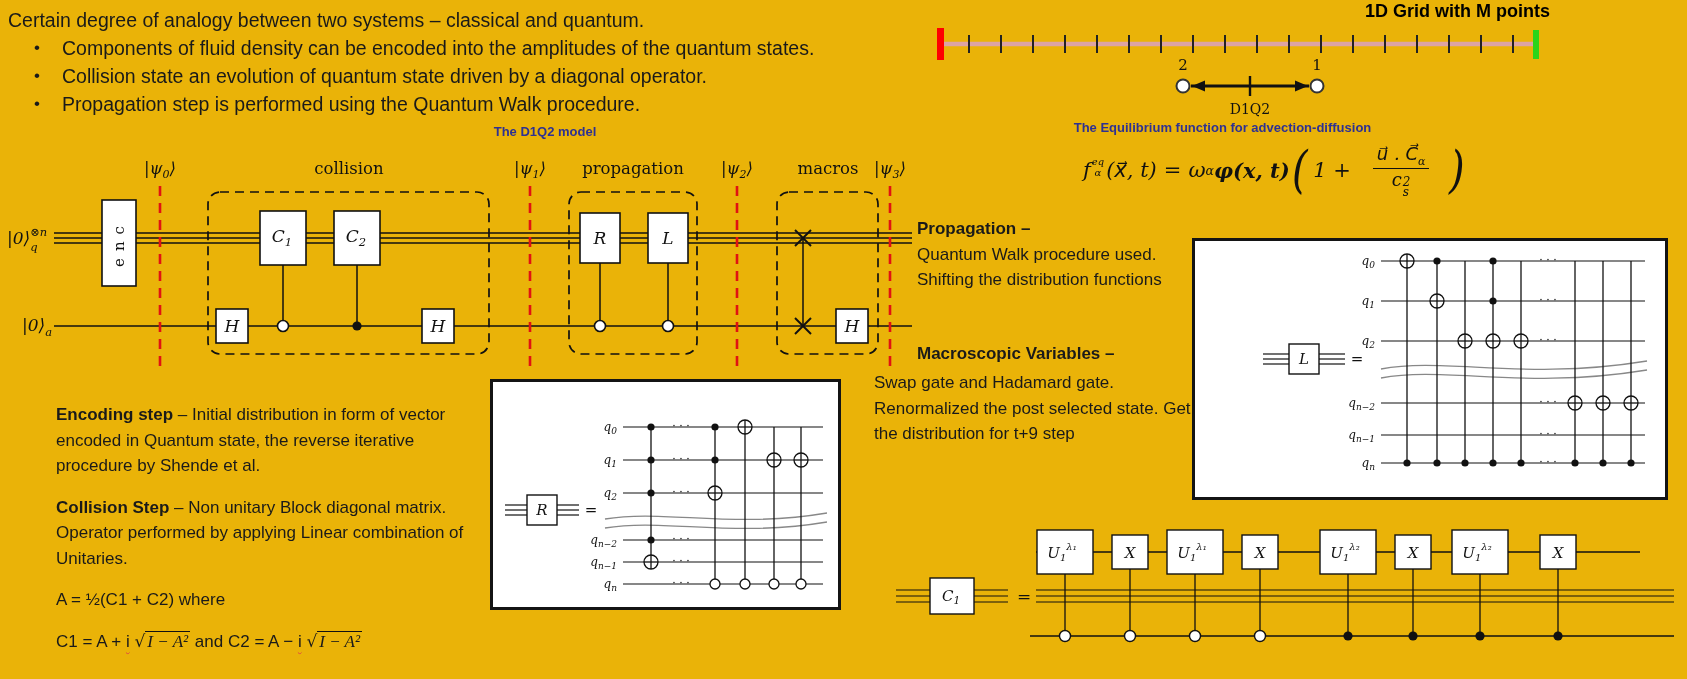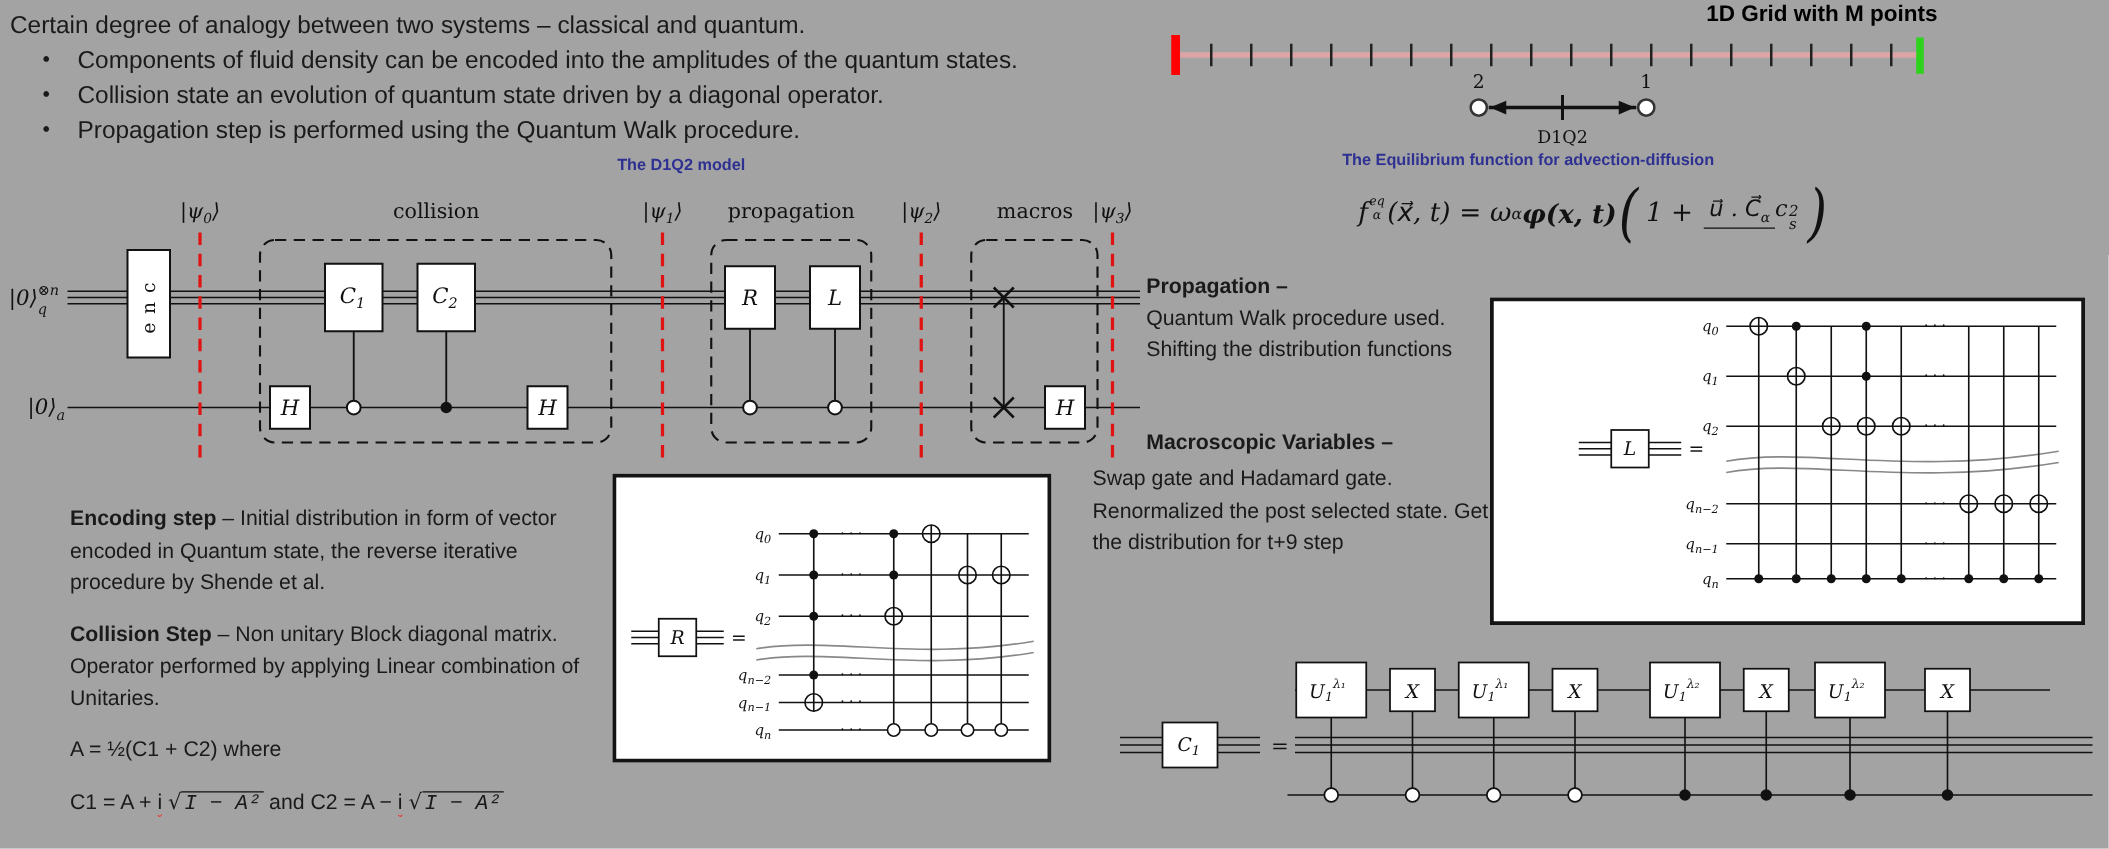--- a/index.html
+++ b/index.html
@@ -1,44 +1,44 @@
 <!DOCTYPE html>
 <html><head>
 <meta charset="utf-8">
 <style>
   html,body{margin:0;padding:0;background:#fff;}
-  .slide{position:relative;width:1687px;height:679px;background:#a3a3a3;overflow:hidden;
+  .slide{position:relative;width:1687px;height:679px;background:#eab308;overflow:hidden;
          font-family:"Liberation Sans",sans-serif;color:#1a1a1a;}
   .abs{position:absolute;}
   
   .intro{left:8px;top:6px;width:880px;font-size:19.5px;line-height:28px;}
   .intro ul{margin:0;padding:0;list-style:none;}
   .intro li{padding-left:54px;position:relative;}
   .intro li::before{content:"\2022";position:absolute;left:26px;font-size:17px;}
   
   .navy-title{font-weight:bold;color:#2e3192;font-size:13px;}
   .black-title{font-weight:bold;color:#000;font-size:18px;}
   
   .note{font-size:17px;line-height:25.5px;}
   .note b{font-weight:bold;}
   .enc-block p{margin:16px;}
   .formula-line{white-space:nowrap;}
   .sqi{text-decoration:underline;text-decoration-style:wavy;text-decoration-color:#e04a3f;
        text-decoration-thickness:1px;text-underline-offset:3px;}
   .rad{white-space:nowrap;}
   .radsign{font-family:"DejaVu Sans",sans-serif;}
-  .radi{border-top:1.6px solid #111;font-style:italic;font-family:Liberation Mono, monospace;padding:0 2px;}
+  .radi{border-top:1.6px solid #111;font-style:italic;font-family:Liberation Serif, serif;padding:0 2px;}
   
   .eqn{display:flex;align-items:center;justify-content:center;
        font-family:"DejaVu Serif","DejaVu Sans",serif;font-style:italic;font-size:21px;color:#111;}
   .eqn .supsub{display:inline-flex;flex-direction:column;align-items:center;font-size:10px;
                line-height:11px;margin:0 2px 6px 1px;}
   .eqn .ss2{display:inline-flex;flex-direction:column;align-items:flex-start;font-size:12px;
             line-height:10px;margin-left:1px;}
-  .eqn .frac{display:inline-flex;flex-direction:row;align-items:center;font-size:18px;margin:0 5px;}
+  .eqn .frac{display:inline-flex;flex-direction:column;align-items:center;font-size:18px;margin:0 18px;}
   .eqn .frac .num{border-bottom:1.5px solid #111;padding:0 4px 1px 4px;}
   .eqn .bigparen{font-size:50px;font-weight:200;line-height:0;transform:scaleX(.8);}
   .eqn .boldphi{font-weight:bold;}
   
   .figbox{border:3px solid #141414;background:#fff;}
   svg text{fill:#111;}
   .sf{font-family:"DejaVu Serif","DejaVu Sans",serif;}
   .it{font-style:italic;}
 </style>
 </head>

